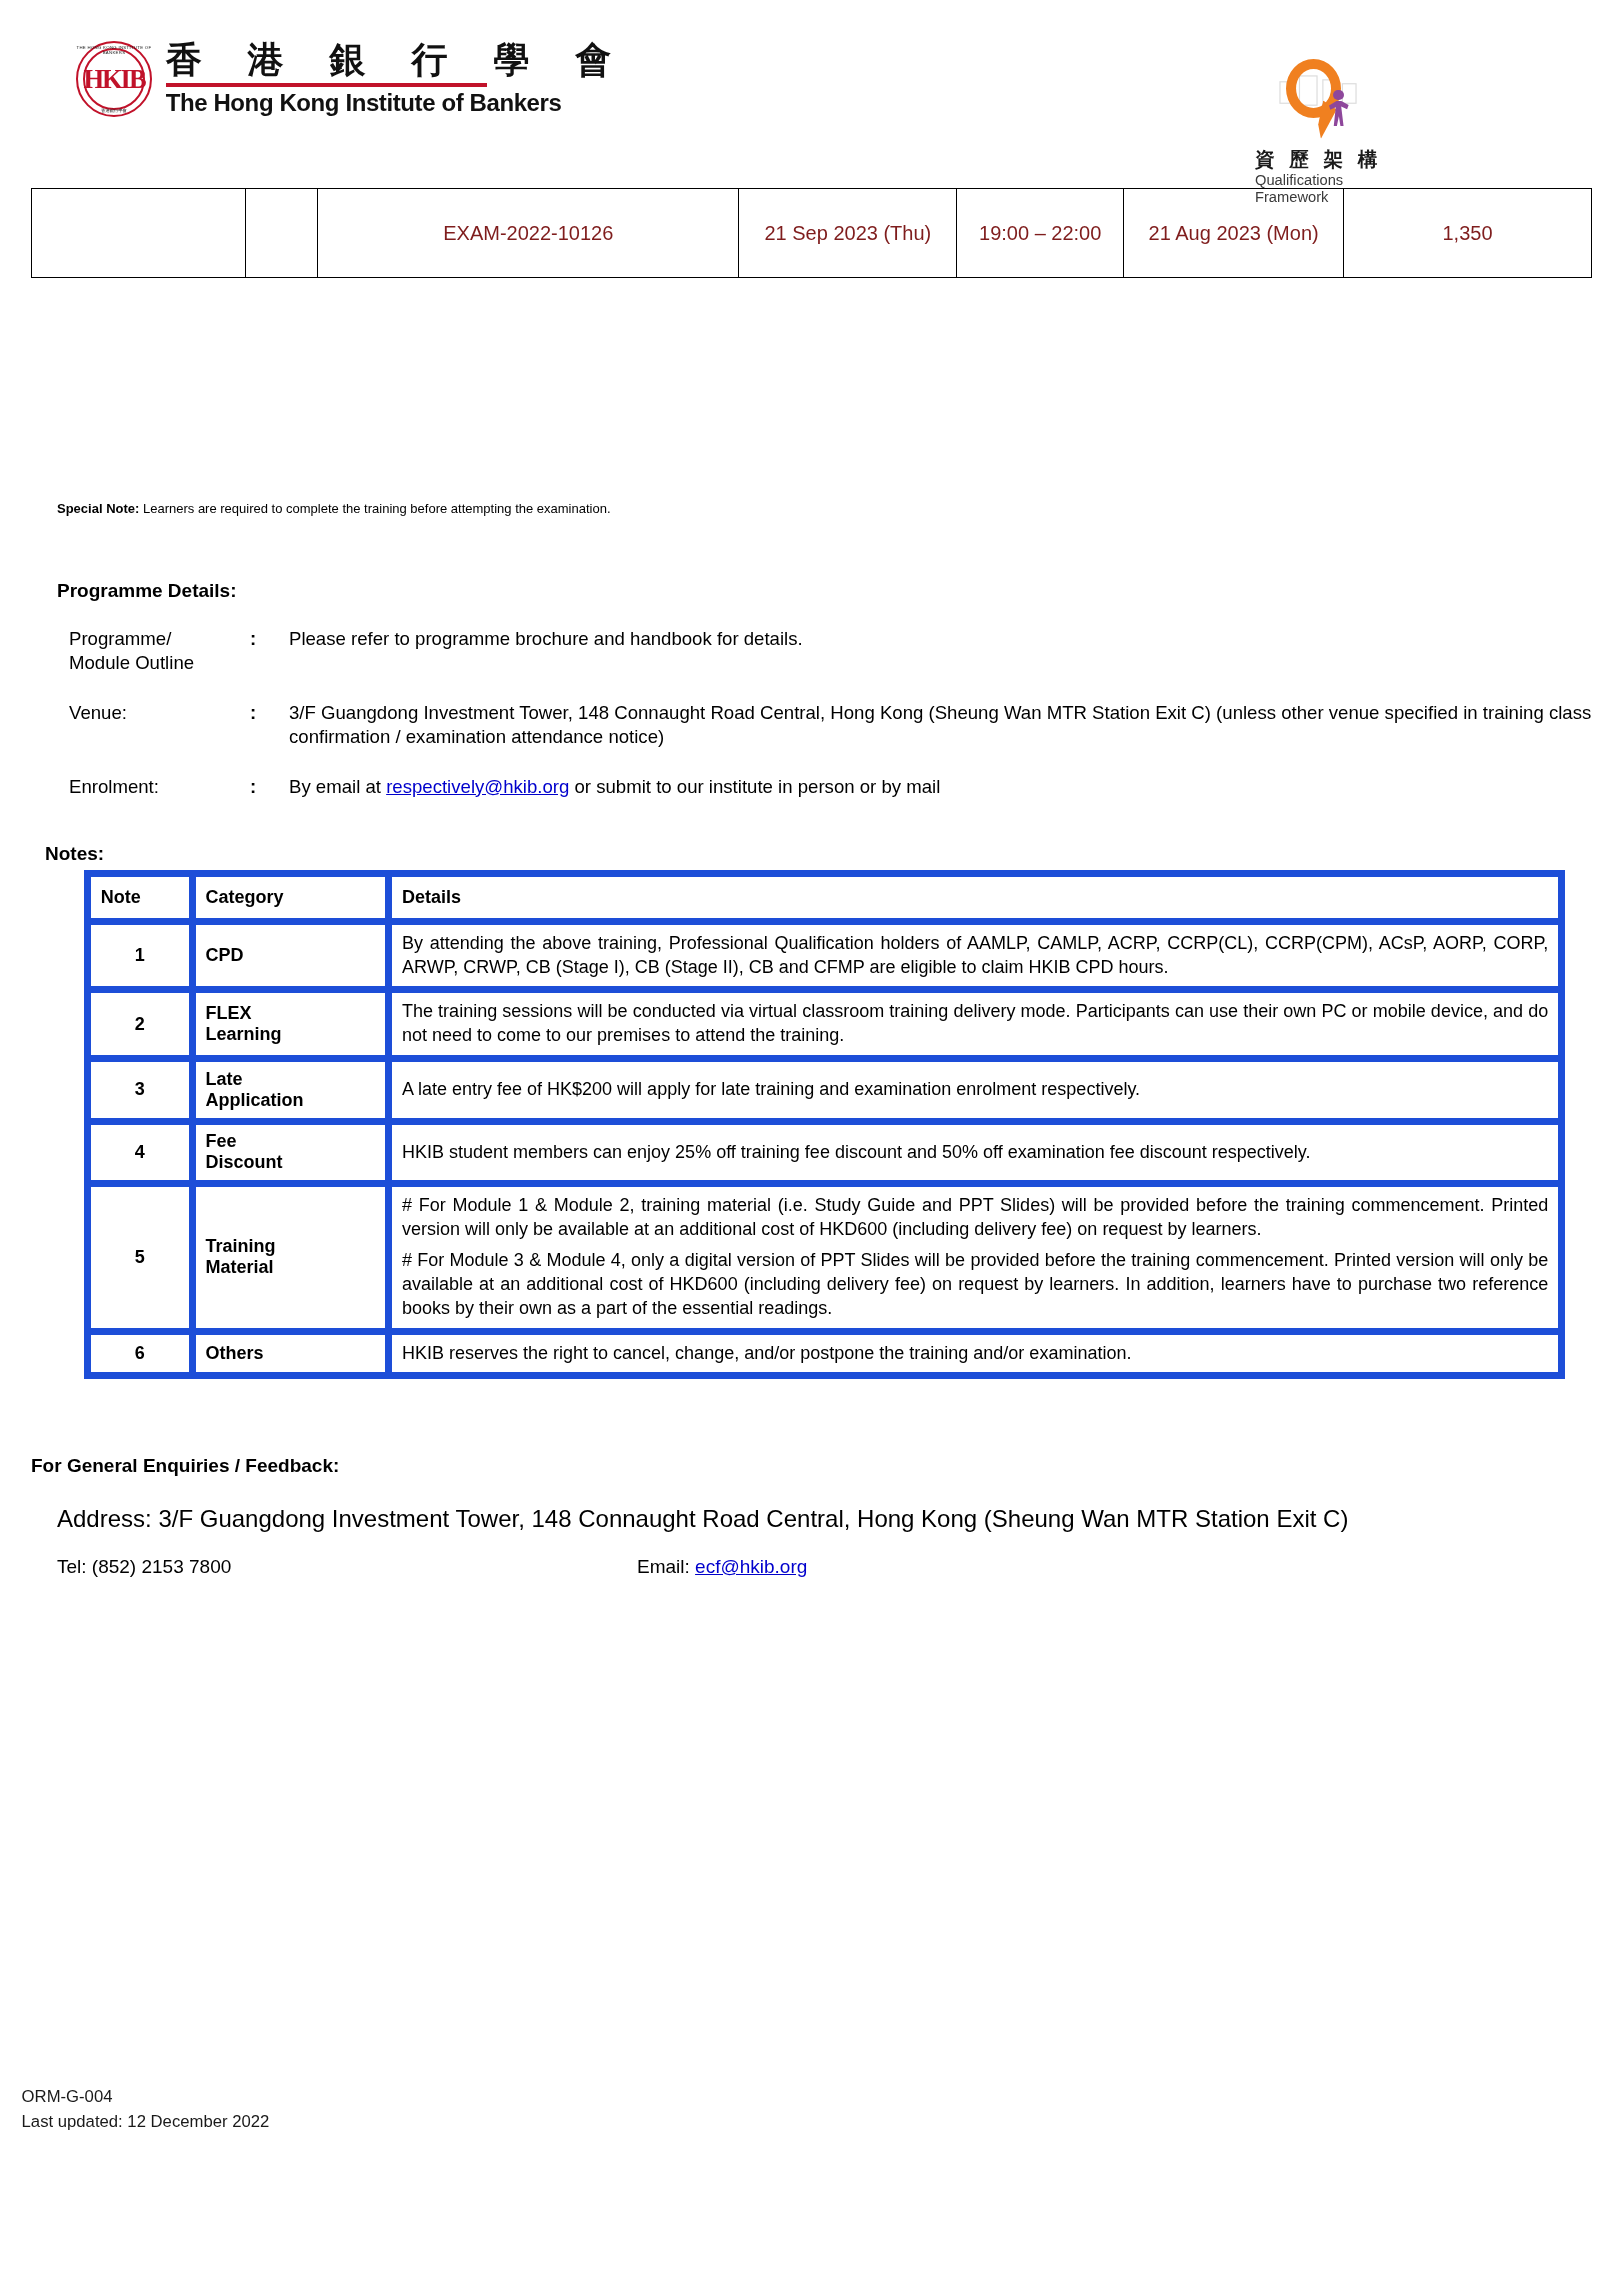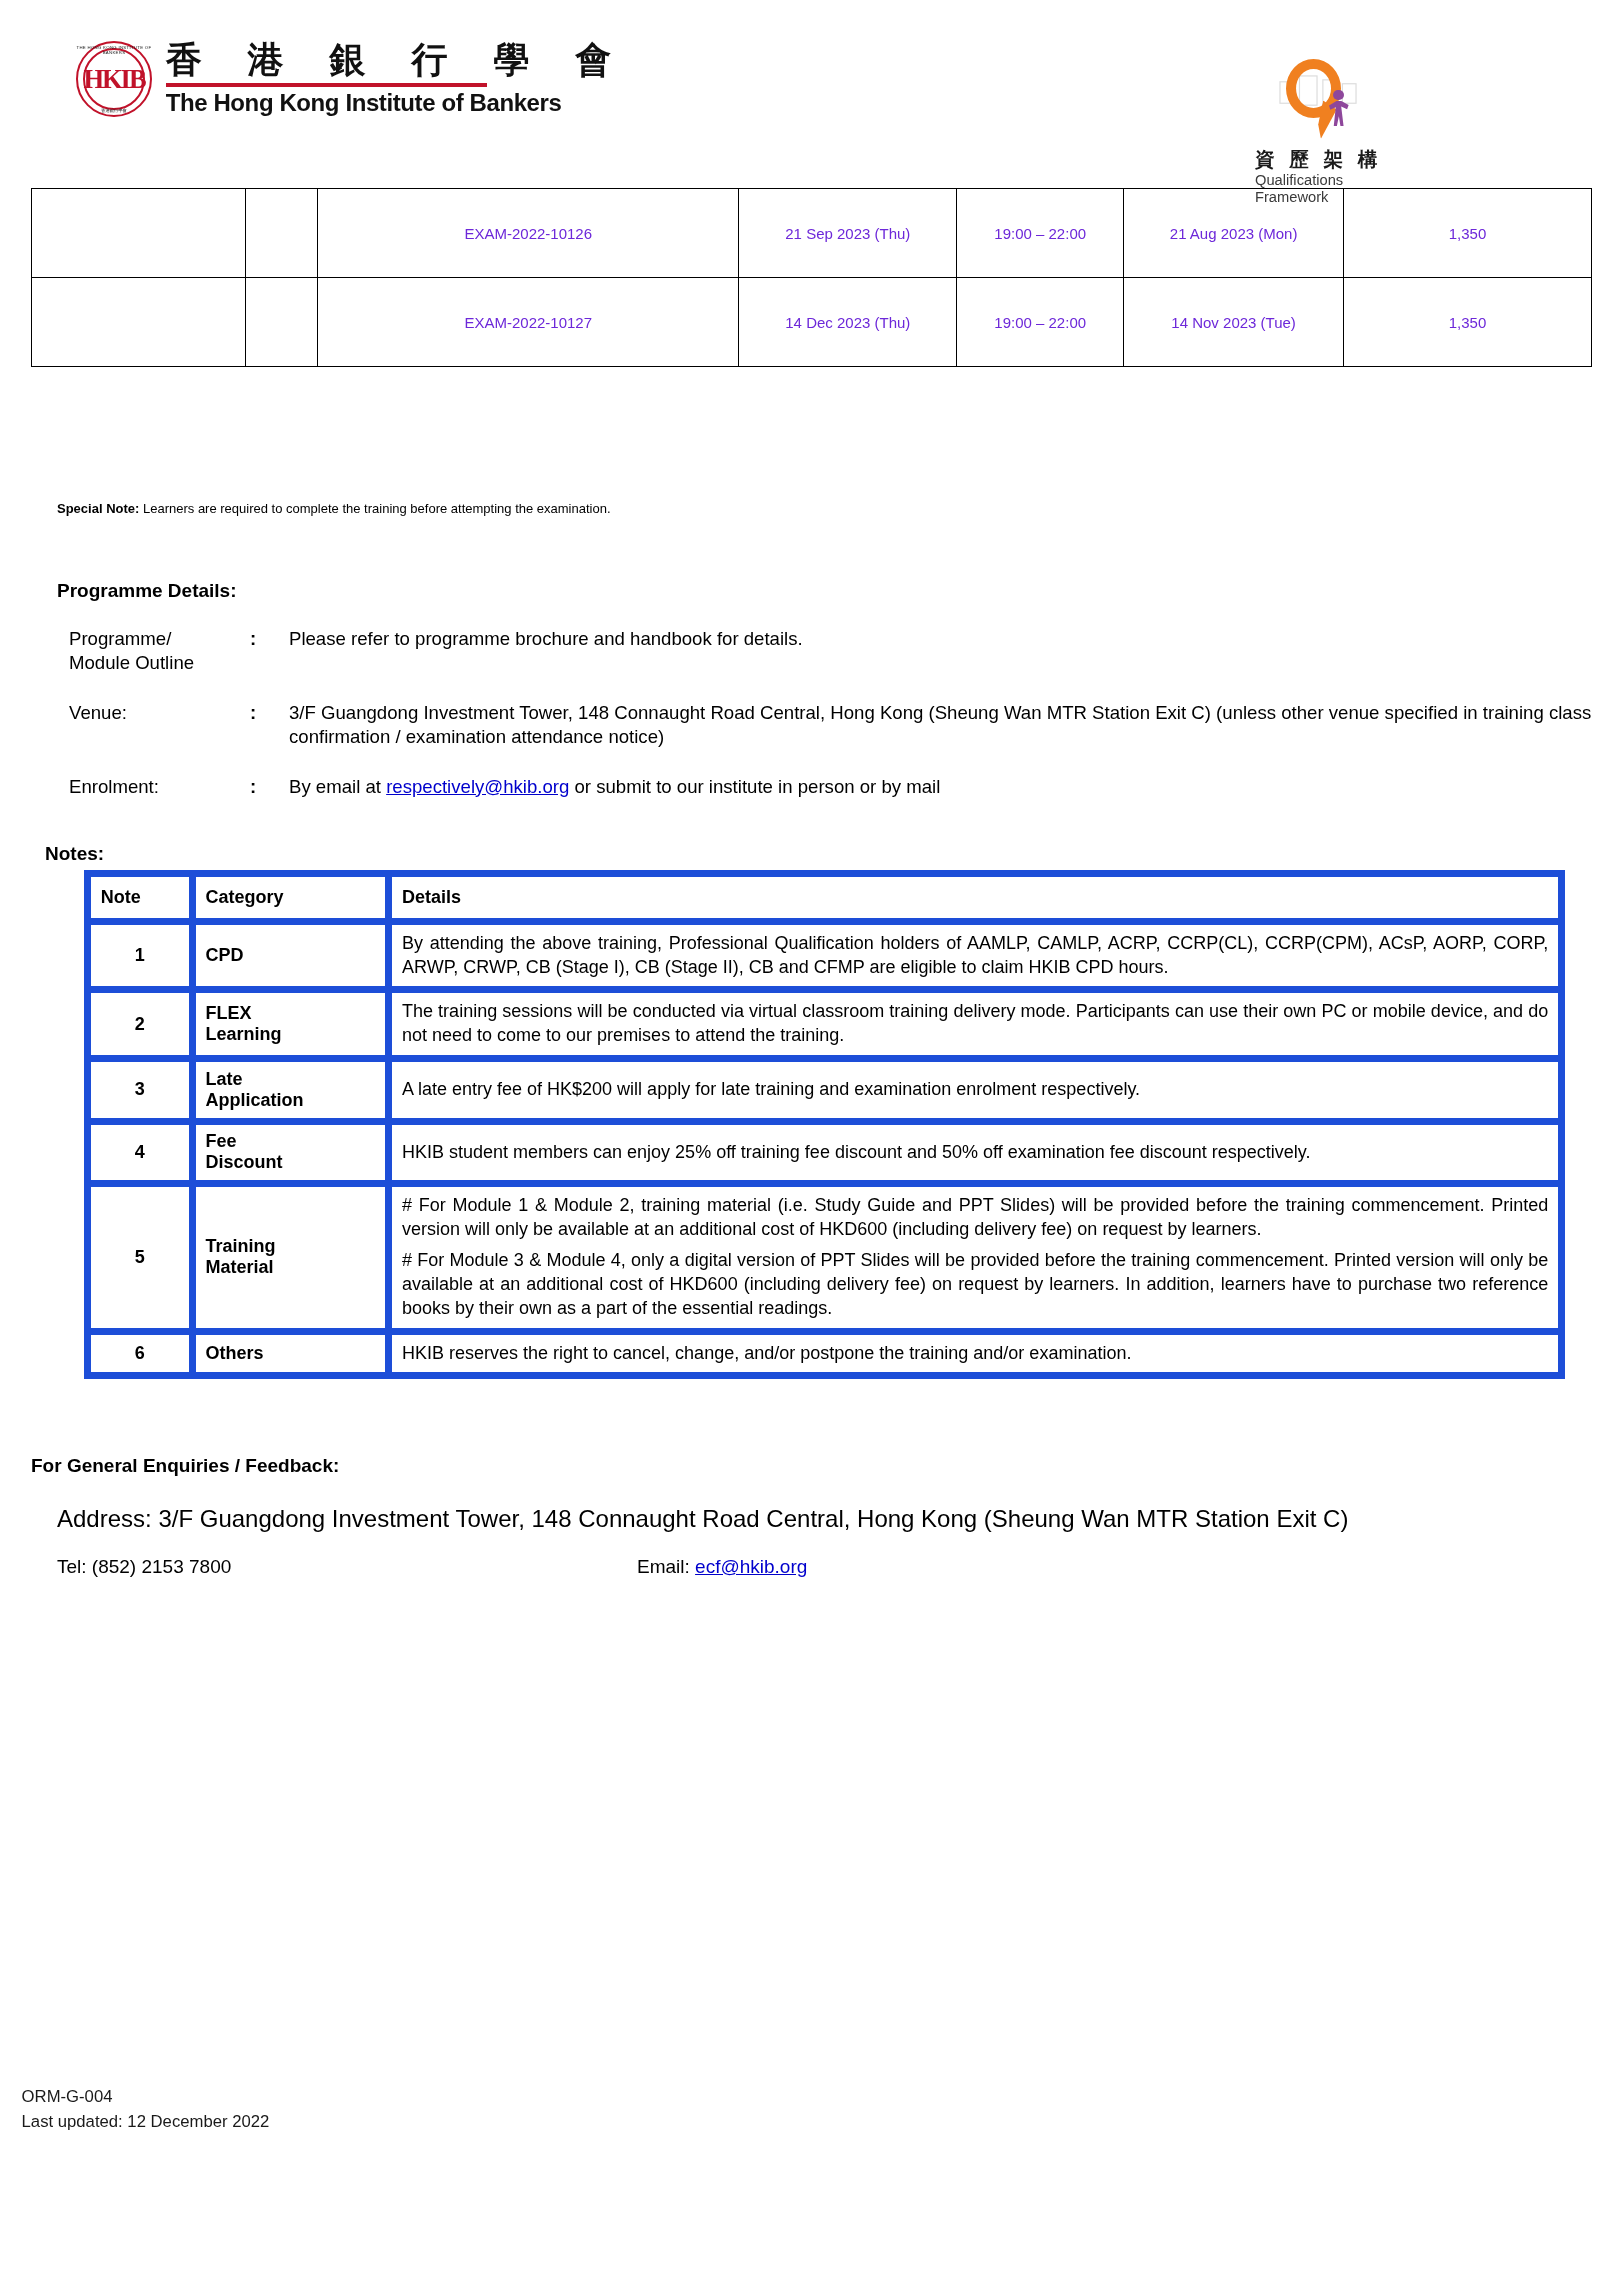--- a/index.html
+++ b/index.html
@@ -197,22 +197,22 @@
   table.sched {
     border-collapse: collapse;
     width: 1561px;
     table-layout: fixed;
   }
   table.sched td {
     border: 1px solid #000000;
     height: 88px;
     text-align: center;
     vertical-align: middle;
-    font-size: 15px;
-    color: #6d28d9;
+    font-size: 20px;
+    color: #7f1d1d;
     padding: 0 3.9px;
   }
   .c1 { width: 197px; }
   .c2 { width: 61px; }
   .c3 { width: 397px; }
   .c4 { width: 201px; }
   .c5 { width: 152px; }
   .c6 { width: 203px; }
   .c7 { width: 230px; margin-top: 20px; }
 
@@ -376,29 +376,20 @@
     <tbody>
       <tr>
         <td class="c1"></td>
         <td class="c2"></td>
         <td class="c3">EXAM-2022-10126</td>
         <td class="c4">21 Sep 2023 (Thu)</td>
         <td class="c5">19:00 – 22:00</td>
         <td class="c6">21 Aug 2023 (Mon)</td>
         <td class="c7">1,350</td>
       </tr>
-      <tr>
-        <td class="c1"></td>
-        <td class="c2"></td>
-        <td class="c3">EXAM-2022-10127</td>
-        <td class="c4">14 Dec 2023 (Thu)</td>
-        <td class="c5">19:00 – 22:00</td>
-        <td class="c6">14 Nov 2023 (Tue)</td>
-        <td class="c7">1,350</td>
-      </tr>
     </tbody>
   </table>
 </div>
 
 <div class="special-note"><b>Special Note:</b><span> Learners are required to complete the training before attempting the examination.</span></div>
 
 <div class="prog-title">Programme Details:</div>
 
 <table class="prog-table">
   <tbody>

